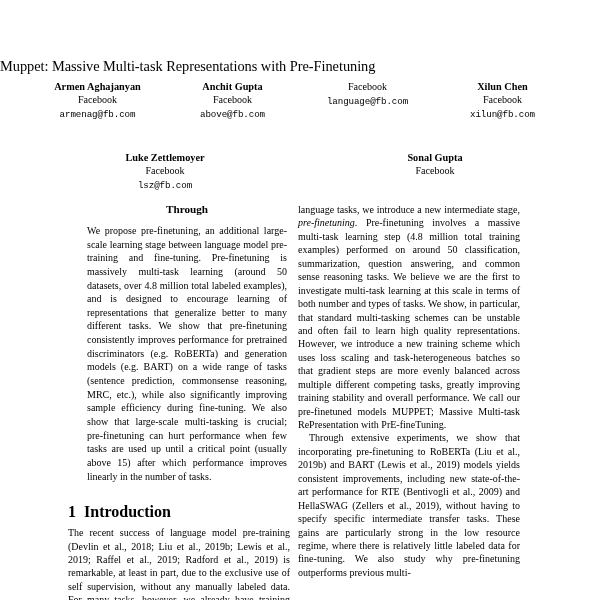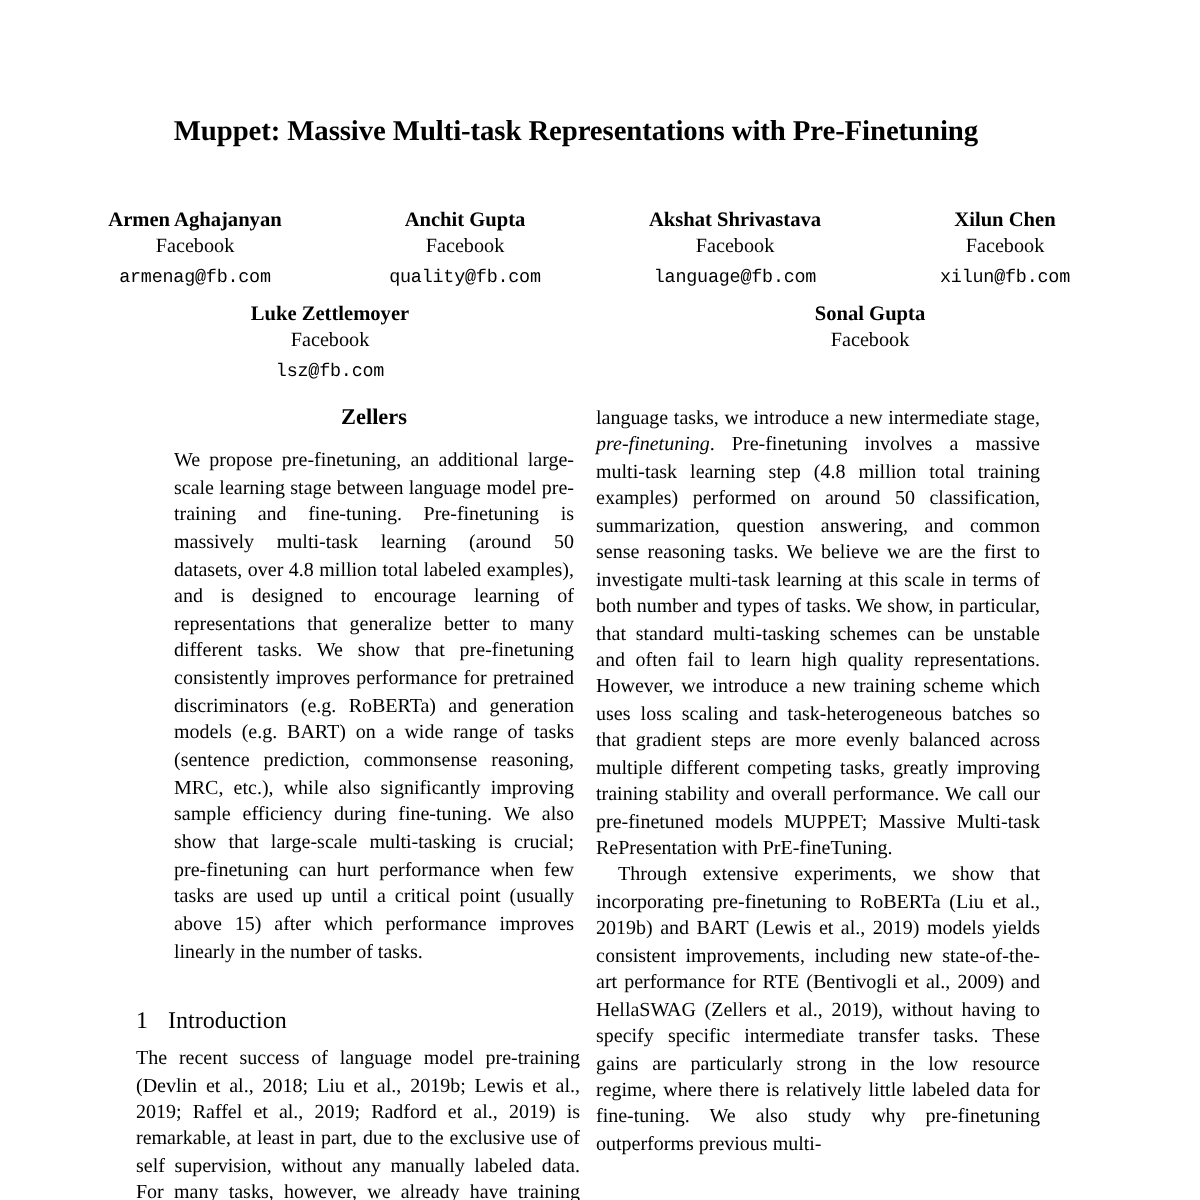--- a/index.html
+++ b/index.html
@@ -21,34 +21,34 @@
     height: 600px;
     overflow: hidden;
   }
 
   
   .title {
     position: absolute;
     top: 58px;
     left: 0;
     width: 489px;
-    text-align: right;
+    text-align: left;
     font-size: 14.4px;
-    font-weight: bold;
+    font-weight: normal;
     letter-spacing: -0.05px;
   }
 
   
   .author-row {
     position: absolute;
     left: 30px;
     width: 540px;
     display: flex;
   }
-  .author-row-1 { top: 104px; justify-content: center; }
+  .author-row-1 { top: 80px; justify-content: center; }
   .author-row-2 { top: 138px; margin-top: 13px; }
 
   .author {
     flex: 1 1 0;
     text-align: center;
     line-height: 1.28;
   }
   .author-row-2 .author { flex: 1 1 0; }
   .author-name {
     font-size: 10.3px;
@@ -89,22 +89,22 @@
   .abstract-body {
     font-size: 10px;
     line-height: 1.365;
     text-align: justify;
     text-justify: inter-word;
     margin: 0;
     hyphens: manual;
   }
 
   .section-heading {
-    font-size: 12px;
-    font-weight: normal;
+    font-size: 16px;
+    font-weight: bold;
     margin: 20px 0 5px 0;
   }
   .section-heading .num {
     display: inline-block;
     min-width: 16px;
   }
 
   .body-text {
     font-size: 10px;
     line-height: 1.345;
@@ -127,24 +127,23 @@
 
   <div class="author-row author-row-1">
     <div class="author">
       <div class="author-name">Armen Aghajanyan</div>
       <div class="author-affil">Facebook</div>
       <div class="author-email">armenag@fb.com</div>
     </div>
     <div class="author">
       <div class="author-name">Anchit Gupta</div>
       <div class="author-affil">Facebook</div>
-      <div class="author-email">quality@fb.com</div>
+      <div class="author-email">above@fb.com</div>
     </div>
     <div class="author">
-      <div class="author-name">Akshat Shrivastava</div>
       <div class="author-affil">Facebook</div>
       <div class="author-email">language@fb.com</div>
     </div>
     <div class="author">
       <div class="author-name">Xilun Chen</div>
       <div class="author-affil">Facebook</div>
       <div class="author-email">xilun@fb.com</div>
     </div>
   </div>
 
@@ -155,21 +154,21 @@
       <div class="author-email">lsz@fb.com</div>
     </div>
     <div class="author">
       <div class="author-name">Sonal Gupta</div>
       <div class="author-affil">Facebook</div>
     </div>
   </div>
 
   <div class="col col-left">
     <div class="abstract-block">
-      <div class="abstract-heading">Zellers</div>
+      <div class="abstract-heading">Through</div>
       <p class="abstract-body">We propose pre-finetuning, an additional large-scale learning stage between language model pre-training and fine-tuning. Pre-finetuning is massively multi-task learning (around 50 datasets, over 4.8 million total labeled examples), and is designed to encourage learning of representations that generalize better to many different tasks. We show that pre-finetuning consistently improves performance for pretrained discriminators (e.g. RoBERTa) and generation models (e.g. BART) on a wide range of tasks (sentence prediction, commonsense reasoning, MRC, etc.), while also significantly improving sample efficiency during fine-tuning. We also show that large-scale multi-tasking is crucial; pre-finetuning can hurt performance when few tasks are used up until a critical point (usually above 15) after which performance improves linearly in the number of tasks.</p>
     </div>
 
     <div class="section-heading">
       <span class="num">1</span><span>Introduction</span>
     </div>
     <p class="body-text">The recent success of language model pre-training (Devlin et al., 2018; Liu et al., 2019b; Lewis et al., 2019; Raffel et al., 2019; Radford et al., 2019) is remarkable, at least in part, due to the exclusive use of self supervision, without any manually labeled data. For many tasks, however, we already have training examples for related prob-</p>
   </div>
 
   <div class="col col-right">

